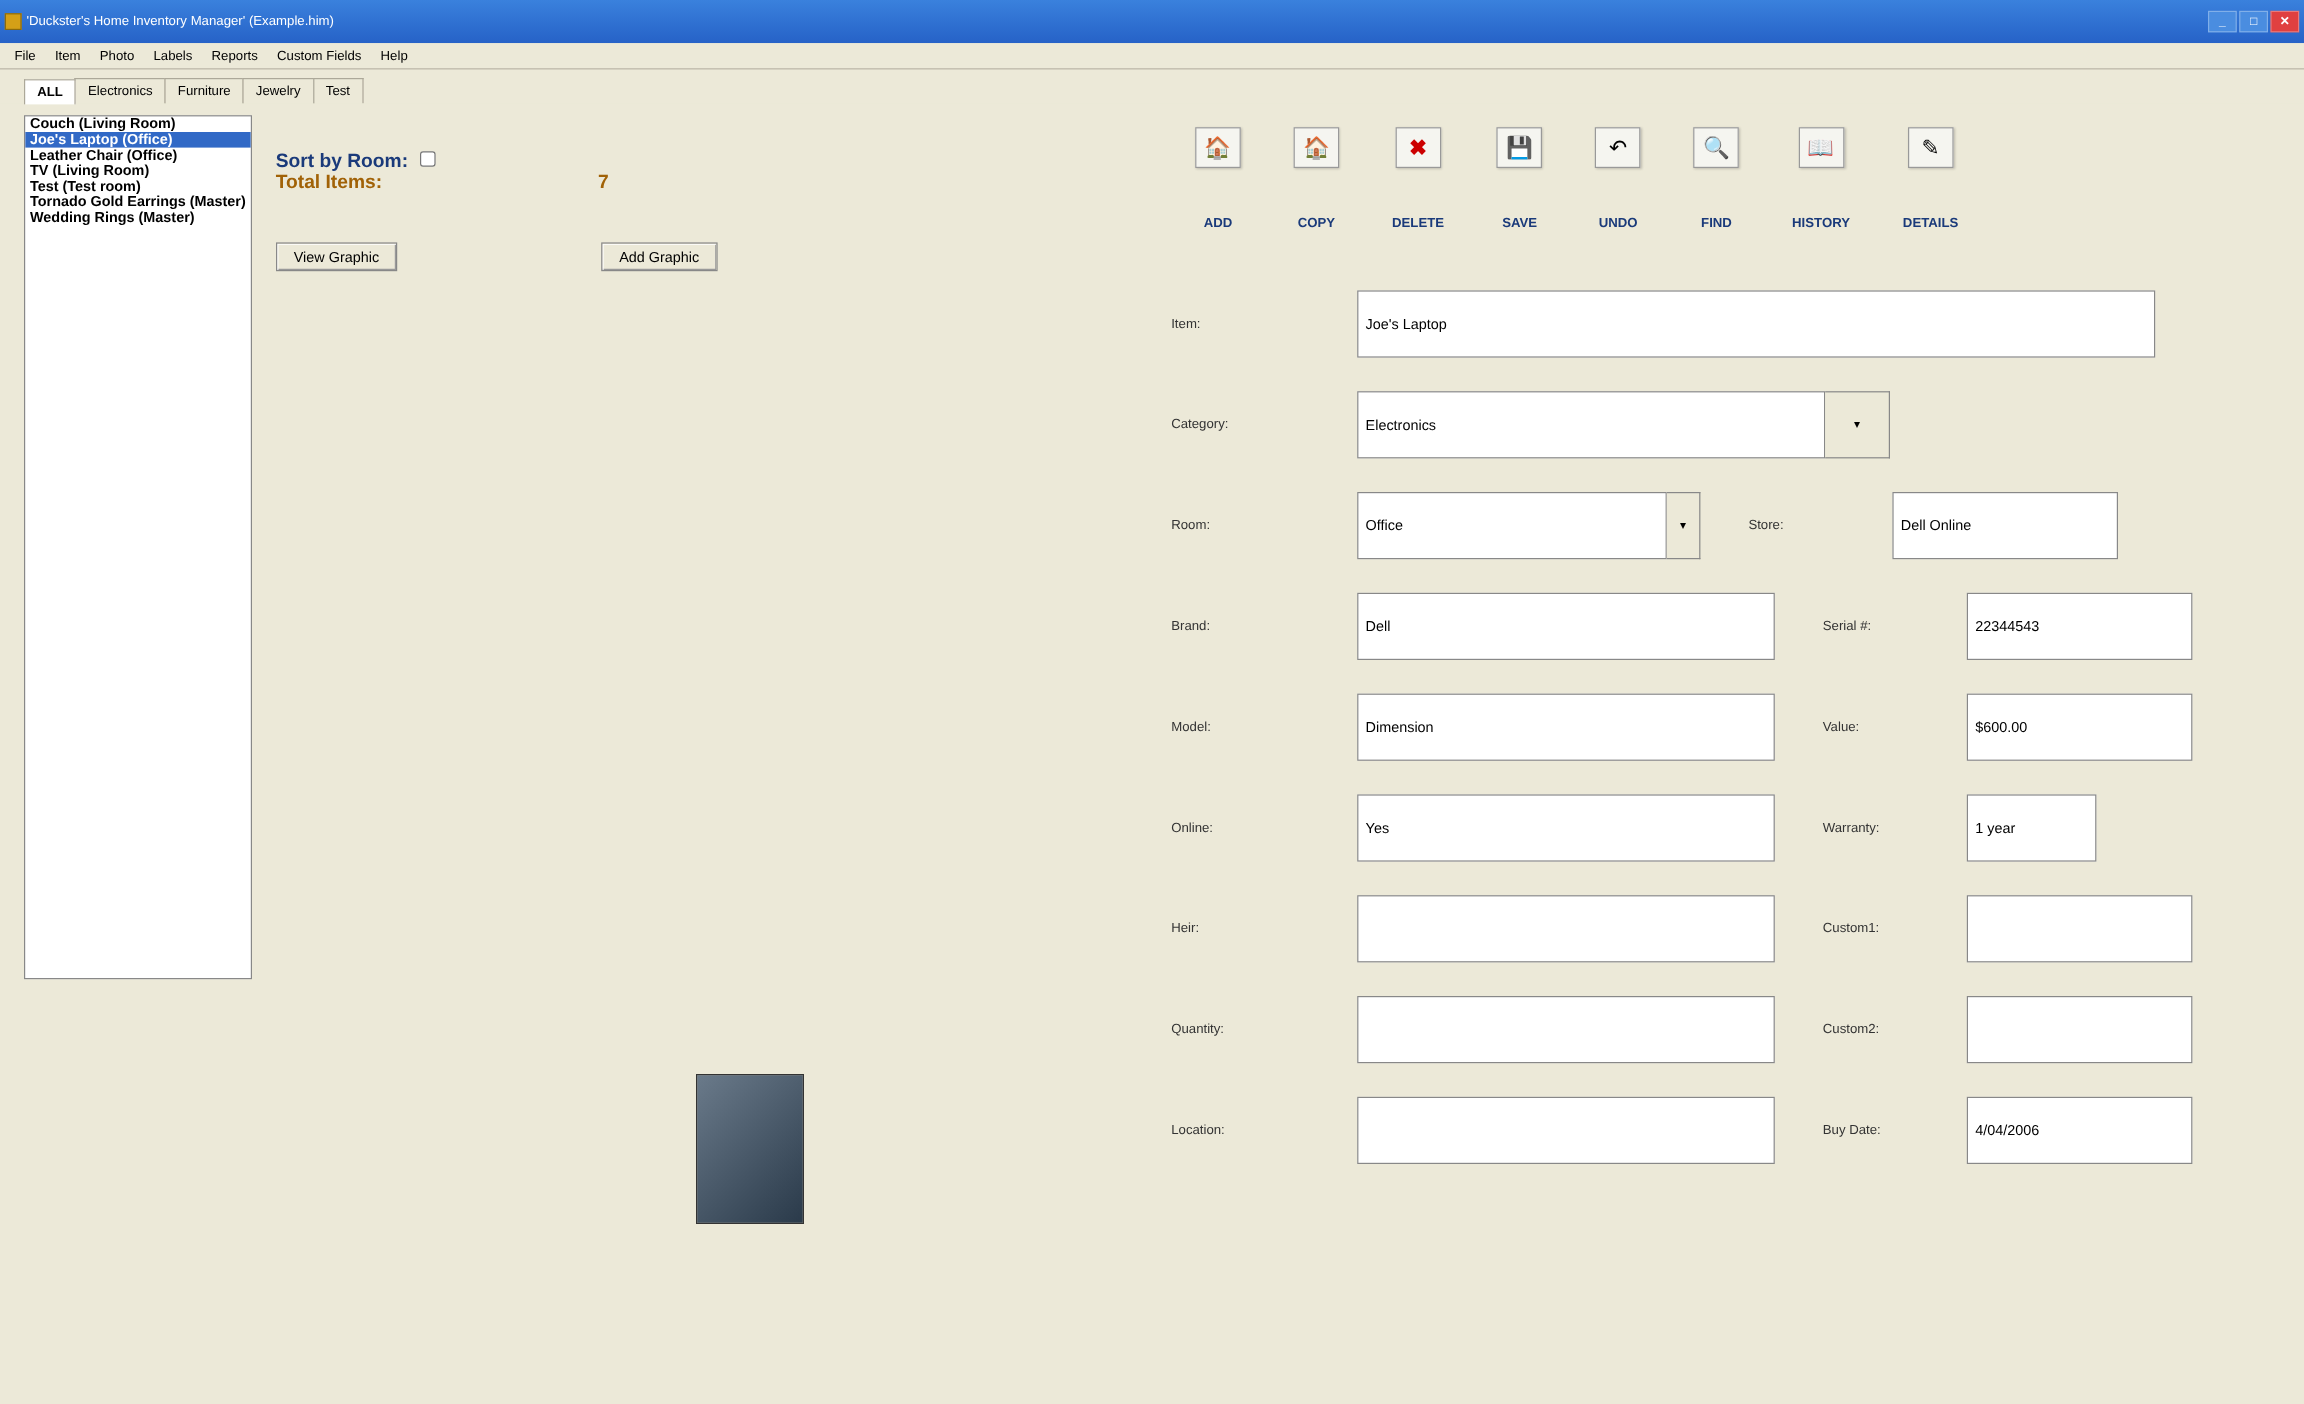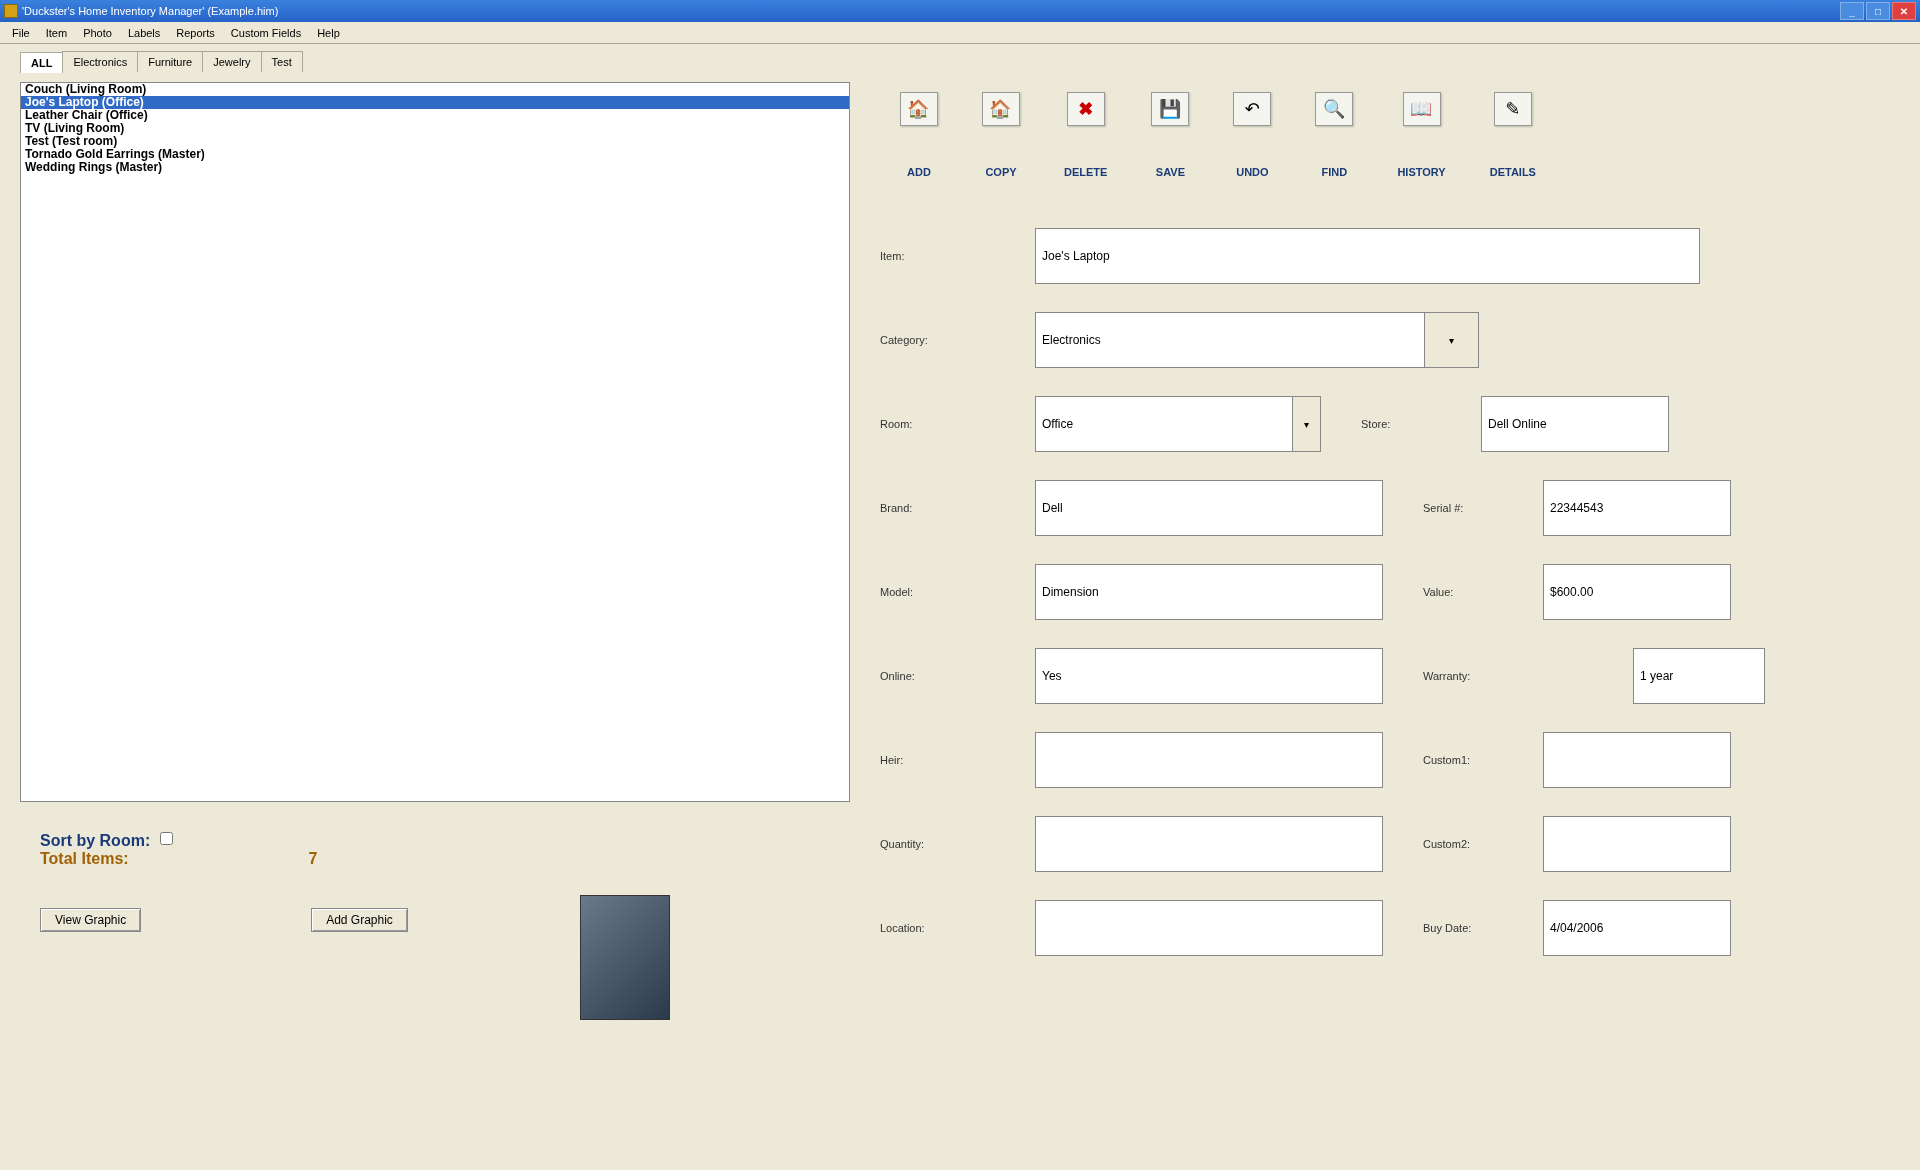--- a/index.html
+++ b/index.html
@@ -1,35 +1,35 @@
 <!DOCTYPE html>
 <html><head>
 <meta charset="utf-8">
 <style>
 * { box-sizing: border-box; margin: 0; padding: 0; font-family: Arial, sans-serif; }
 body { background: #ece9d8; width: 1920px; height: 1170px; overflow: hidden; }
 
-.titlebar { background: linear-gradient(to bottom, #3a81dd, #2662c7); height: 22px; display: flex; align-items: center; padding: 0 4px; color: white; font-size: 11px; }
+.titlebar { background: linear-gradient(to bottom, #3a81dd, #2662c7); height: 36px; display: flex; align-items: center; padding: 0 4px; color: white; font-size: 11px; }
 .titlebar .app-icon { width: 14px; height: 14px; background: #d4a017; margin-right: 4px; border: 1px solid #8a6a0f; }
 .titlebar .title-text { flex: 1; }
 .titlebar .win-buttons { display: flex; gap: 2px; }
 .titlebar .win-btn { width: 24px; height: 18px; display: flex; align-items: center; justify-content: center; font-size: 10px; font-weight: bold; cursor: pointer; border: 1px solid rgba(255,255,255,0.3); }
 .win-btn.min { background: #4a8de0; color: white; }
 .win-btn.max { background: #4a8de0; color: white; }
 .win-btn.close { background: #e04040; color: white; }
 
 .menubar { background: #ece9d8; height: 22px; display: flex; align-items: center; padding: 0 4px; font-size: 11px; border-bottom: 1px solid #aca899; }
 .menubar .menu-item { padding: 2px 8px; cursor: pointer; }
 
 .tabbar { background: #ece9d8; height: 28px; display: flex; align-items: flex-end; padding-left: 20px; font-size: 11px; }
 .tab { padding: 4px 10px; border: 1px solid #aca899; border-bottom: none; background: #ece9d8; cursor: pointer; margin-right: -1px; }
 .tab.active { background: #fff; font-weight: bold; position: relative; top: 1px; }
 
 .main-content { display: flex; padding: 10px 20px; gap: 20px; height: calc(100% - 80px); }
-.left-panel { width: 830px; display: flex; flex-direction: column; }
+.left-panel { width: 926px; display: flex; flex-direction: row; }
 .right-panel { flex: 1; padding-top: 0px; }
 
 .item-list { border: 1px solid #888; background: white; height: 720px; overflow: auto; font-size: 12px; font-weight: bold; }
 .item-list .list-row { padding: 0px 4px; line-height: 13px; cursor: pointer; }
 .item-list .list-row.selected { background: #3169c6; color: white; }
 
 .bottom-controls { padding: 30px 20px; font-size: 14px; }
 .sort-row { display: flex; align-items: flex-start; gap: 10px; }
 .sort-label { color: #1a3a7a; font-weight: bold; font-size: 16px; }
 .total-row { display: flex; align-items: center; gap: 180px; margin-bottom: 40px; }
@@ -49,21 +49,21 @@
 .form-input { border: 1px solid #888; height: 56px; padding: 4px 6px; font-size: 12px; background: white; }
 .form-input.wide { width: 665px; }
 .form-input.med { width: 348px; }
 .form-input.combo-wide { width: 390px; }
 .form-input.combo-med { width: 258px; }
 .combo-wrap { display: flex; }
 .combo-btn { width: 54px; height: 56px; border: 1px solid #888; border-left: none; background: #ece9d8; display: flex; align-items: center; justify-content: center; cursor: pointer; font-size: 10px; }
 .right-col { display: flex; align-items: center; margin-left: 40px; }
 .right-label { width: 120px; font-size: 11px; color: #333; }
 .right-input { border: 1px solid #888; height: 56px; padding: 4px 6px; font-size: 12px; background: white; width: 188px; }
-.right-input.narrow { width: 132px; margin-left: 90px; }
+.right-input.narrow { width: 108px; }
 
 input[type=checkbox] { width: 13px; height: 13px; }
 </style>
 </head>
 <body>
 
 <div class="titlebar">
   <div class="app-icon"></div>
   <div class="title-text">'Duckster's Home Inventory Manager'     (Example.him)</div>
   <div class="win-buttons">

